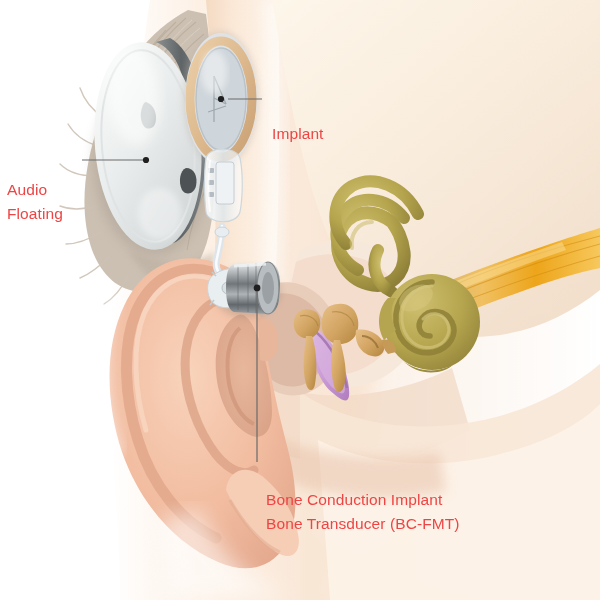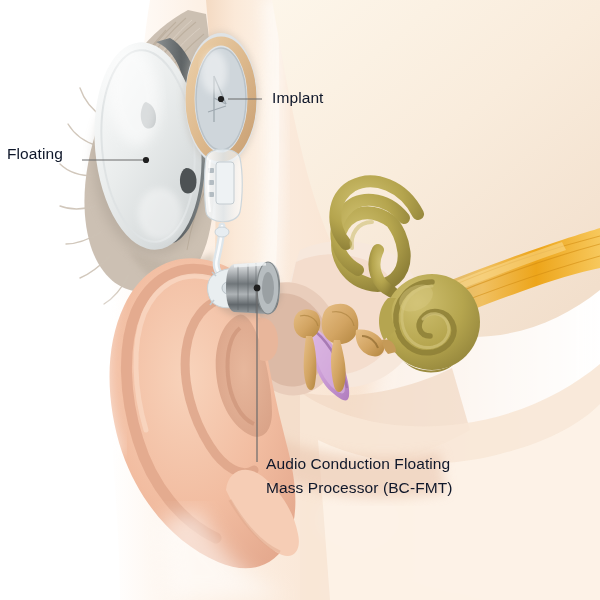--- a/index.html
+++ b/index.html
@@ -1,21 +1,21 @@
 <!DOCTYPE html>
 <html><head>
 <meta charset="utf-8">
 <style>
   html,body{margin:0;padding:0;background:#ffffff;}
   body{width:600px;height:600px;overflow:hidden;
        font-family:"Liberation Sans","DejaVu Sans",sans-serif;}
   #stage{position:relative;width:600px;height:600px;background:#ffffff;}
   #art{position:absolute;inset:0;}
-  .lbl{position:absolute;color:#0f172a;font-size:15.5px;line-height:24px;
-       letter-spacing:.1px;white-space:nowrap;}
+  .lbl{position:absolute;color:#ef4444;font-size:15.5px;line-height:24px;
+       letter-spacing:.1px;white-space:nowrap;margin-top:36px;}
   .lbl-l{text-align:left;}
 </style>
 </head>
 <body>
 
 <div id="stage">
 
   <svg id="art" viewBox="0 0 600 600" width="600" height="600">
     <defs>
       <linearGradient id="gSkin" x1="0" y1="0" x2="1" y2="0">
@@ -358,25 +358,26 @@
 
       <line x1="228" y1="99" x2="262" y2="99" stroke="#6b6b6b" stroke-width="1.2"></line>
       <circle cx="221" cy="99" r="3.1" fill="#1f1f1f"></circle>
 
       <line x1="257" y1="292" x2="257" y2="462" stroke="#6b6b6b" stroke-width="1.2"></line>
       <circle cx="257" cy="288" r="3.4" fill="#1f1f1f"></circle>
     </g>
   </svg>
 
   <div class="lbl lbl-l" style="left:7px;top:142px;">
+    <div>Audio</div>
     <div>Floating</div>
   </div>
 
   <div class="lbl lbl-l" style="left:272px;top:86px;">
     <div>Implant</div>
   </div>
 
   <div class="lbl lbl-l" style="left:266px;top:452px;">
-    <div>Audio Conduction Floating</div>
-    <div>Mass Processor (BC-FMT)</div>
+    <div>Bone Conduction Implant</div>
+    <div>Bone Transducer (BC-FMT)</div>
   </div>
 
 </div>
 
 </body></html>

